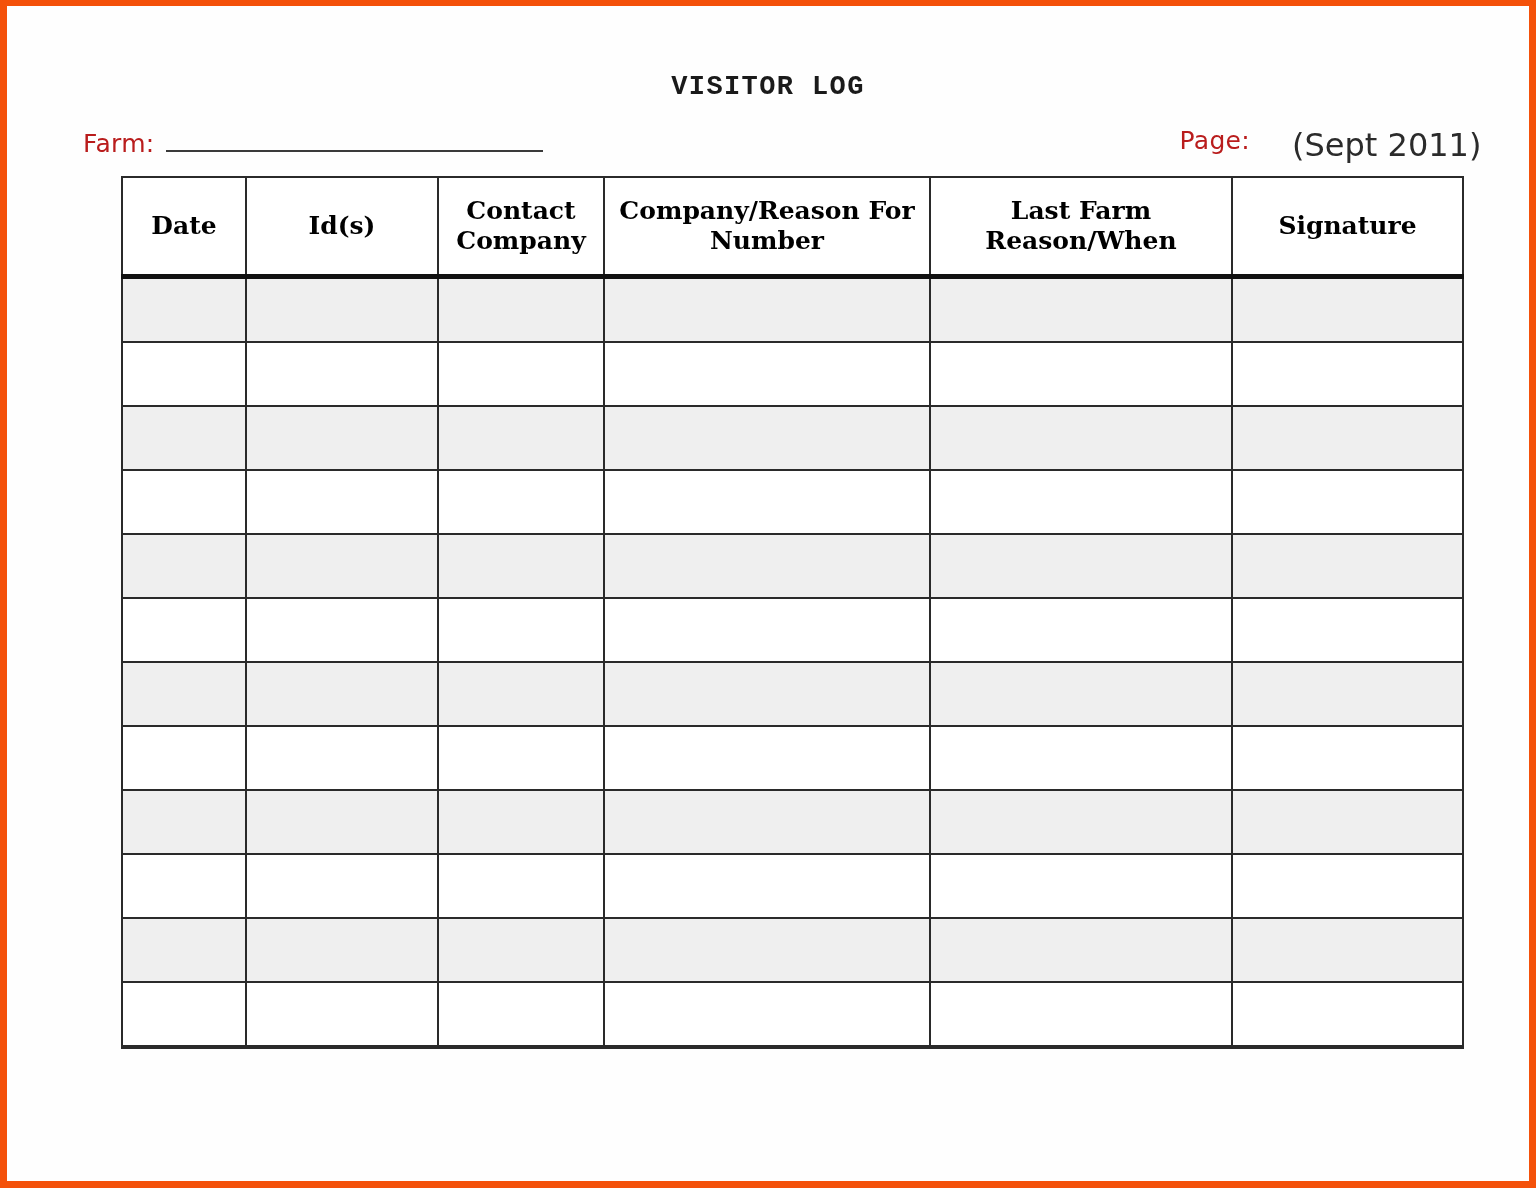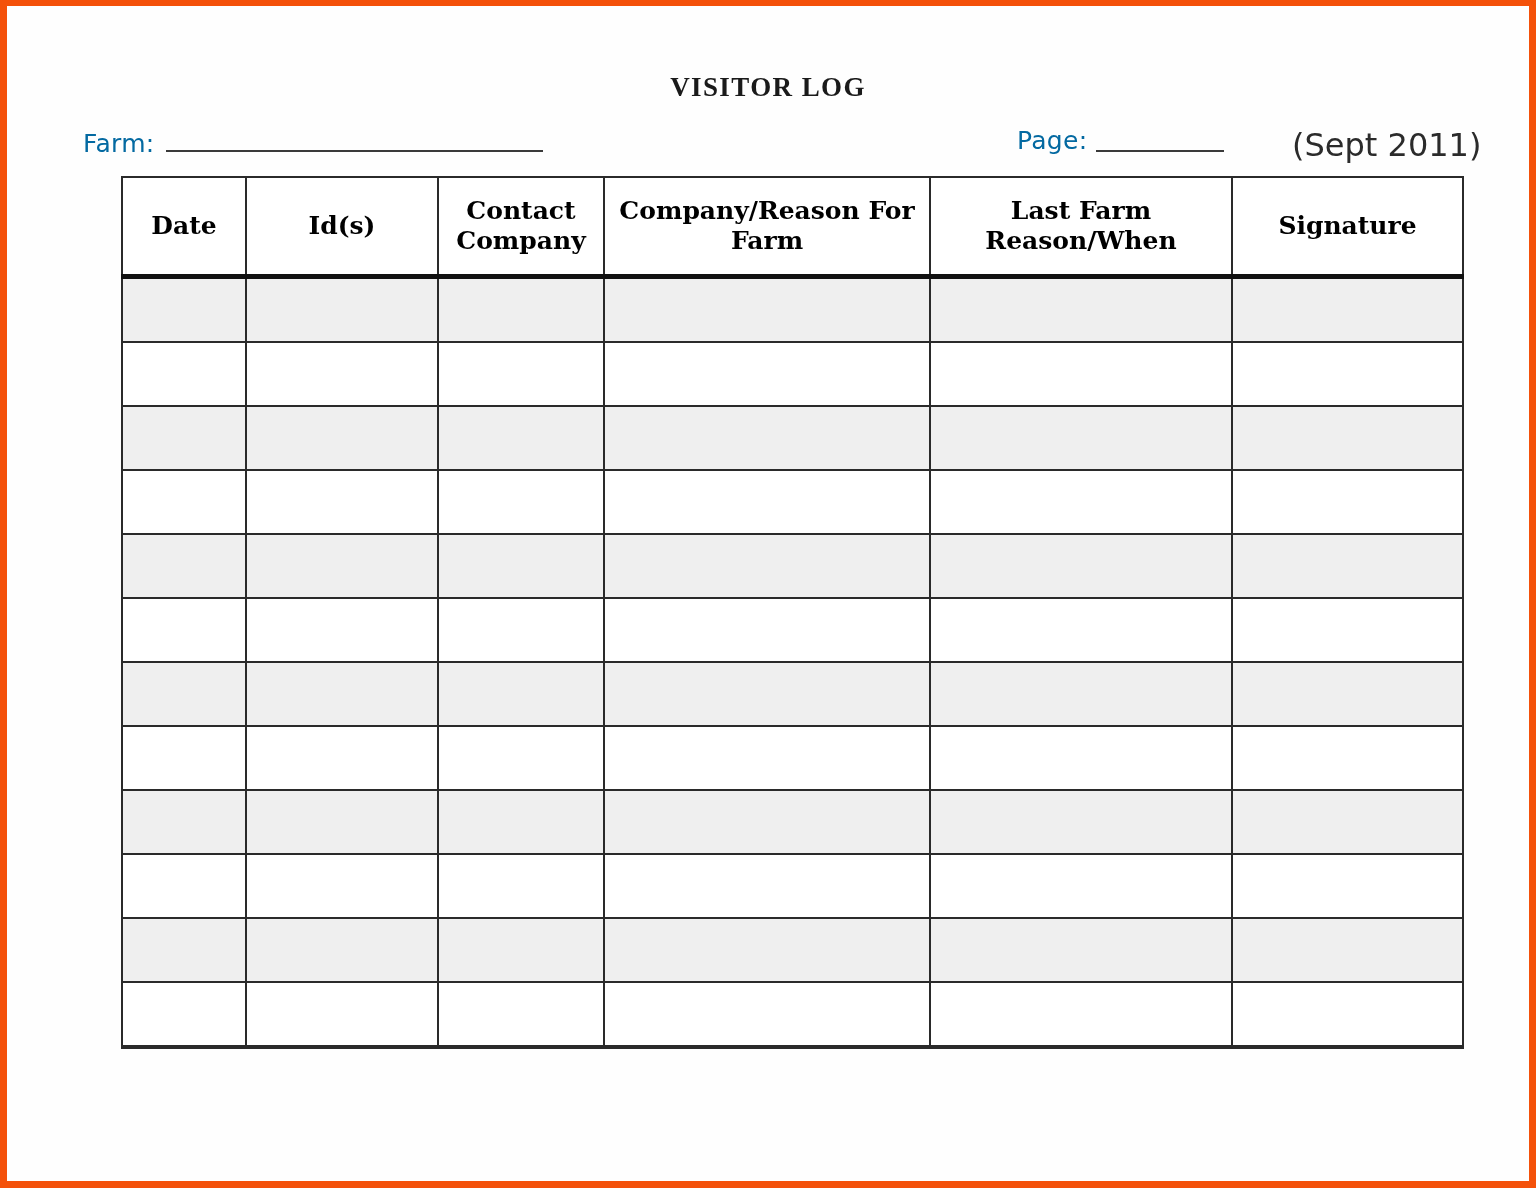--- a/index.html
+++ b/index.html
@@ -38,61 +38,62 @@
     background: #fefefe;
   }
 
   
   #doc-title {
     position: absolute;
     left: 0;
     top: 66px;
     width: 1522px;
     text-align: center;
-    font-family: Liberation Serif, serif;
+    font-family: Liberation Mono, monospace;
     font-weight: bold;
     font-size: 27px;
     letter-spacing: 1.4px;
     color: #1a1a1a;
   }
 
   
   #meta-row {
     position: absolute;
     left: 0;
     top: 120px;
     width: 1522px;
     height: 40px;
   }
   .meta-label {
     font-family: "DejaVu Sans", sans-serif;
     font-size: 25px;
-    color: #0369a1;
+    color: #b91c1c;
     letter-spacing: 0.3px;
   }
   #farm-group {
     position: absolute;
     left: 76px;
     top: 0;
     display: flex;
     align-items: baseline;
   }
   #farm-blank {
     display: inline-block;
     width: 377px;
     margin-left: 11px;
     border-bottom: 2px solid #3a3a3a;
     height: 24px;
   }
   #page-group {
     position: absolute;
-    left: 1010px;
+    left: 1106px;
     top: 0;
     display: flex;
-    align-items: flex-start;
+    align-items: flex-end;
+    flex-direction: column;
   }
   #page-blank {
     display: inline-block;
     width: 128px;
     margin-left: 9px;
     border-bottom: 2px solid #3a3a3a;
     height: 24px;
   }
   #revision-date {
     position: absolute;
@@ -188,21 +189,21 @@
           </th>
           <th>
             <span class="hdr-line">Id(s)</span>
           </th>
           <th>
             <span class="hdr-line">Contact</span>
             <span class="hdr-line">Company</span>
           </th>
           <th>
             <span class="hdr-line">Company/Reason For</span>
-            <span class="hdr-line">Farm</span>
+            <span class="hdr-line">Number</span>
           </th>
           <th>
             <span class="hdr-line">Last Farm</span>
             <span class="hdr-line">Reason/When</span>
           </th>
           <th>
             <span class="hdr-line">Signature</span>
           </th>
         </tr>
       </thead>

